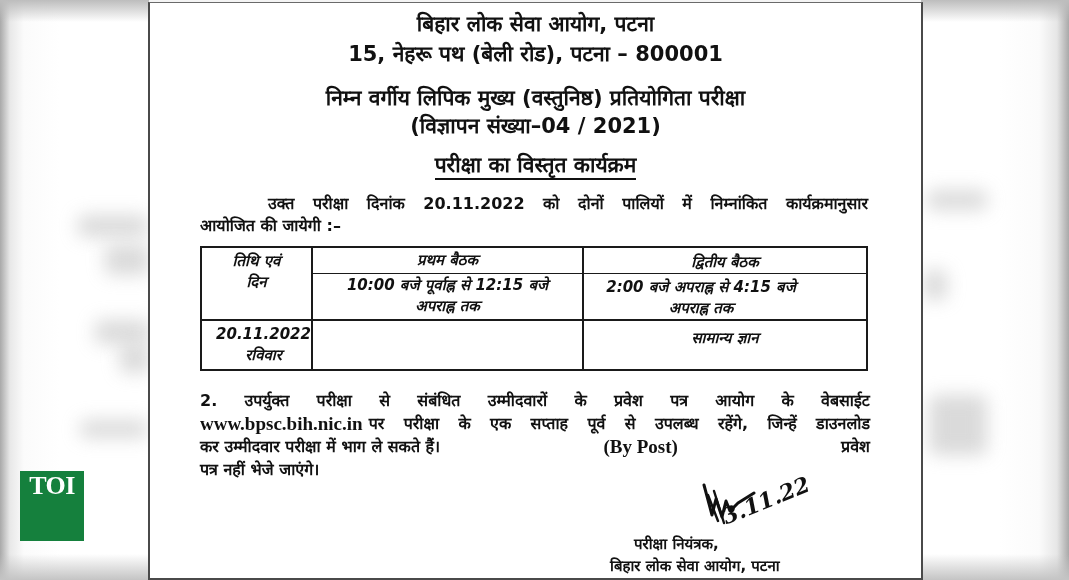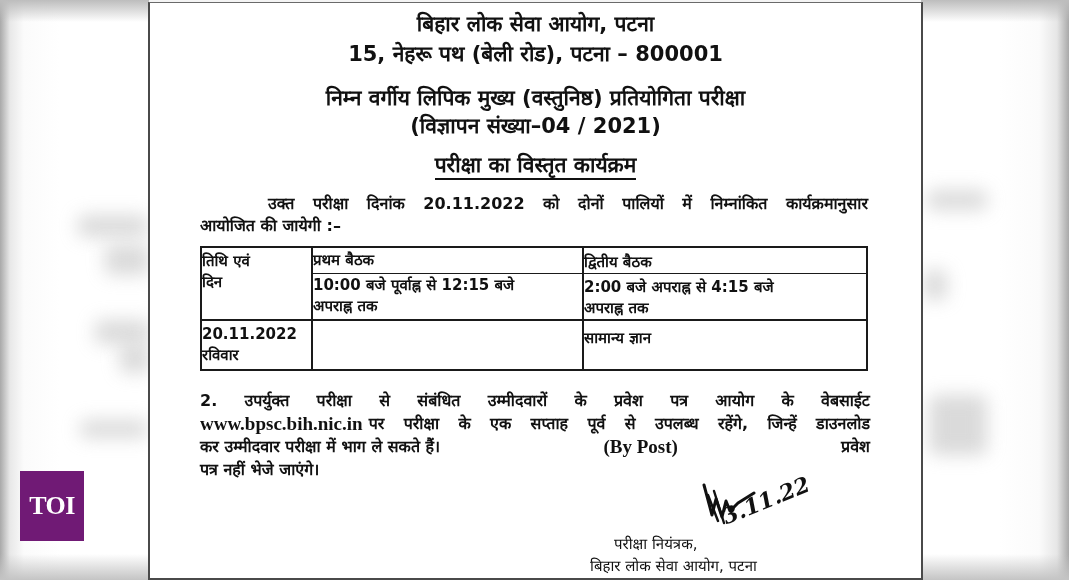--- a/index.html
+++ b/index.html
@@ -45,23 +45,23 @@
       opacity: 0.55;
       border-radius: 6px;
     }
     
     .toi-logo {
       position: absolute;
       left: 20px;
       top: 471px;
       width: 64px;
       height: 70px;
-      background: #701a75;
+      background: #15803d;
       display: flex;
-      align-items: center;
+      align-items: flex-start;
       justify-content: center;
     }
     .toi-logo span {
       color: #ffffff;
       font-family: "Liberation Serif", "DejaVu Serif", serif;
       font-weight: bold;
       font-size: 26px;
       letter-spacing: -0.5px;
     }
     
@@ -117,22 +117,23 @@
       width: 668px;
       height: 125px;
       border: 2px solid #1a1a1a;
       box-sizing: border-box;
       font-size: 15px;
       font-weight: bold;
     }
     .sched .cell {
       position: absolute;
       box-sizing: border-box;
-      text-align: left;
+      text-align: center;
       line-height: 21px;
+      font-style: italic;
     }
     .vline, .hline {
       position: absolute;
       background: #1a1a1a;
     }
     
     .para2 {
       position: absolute;
       left: 50px;
       width: 670px;
@@ -171,24 +172,24 @@
       top: 484px;
       font-family: "DejaVu Serif", serif;
       font-style: italic;
       font-size: 22px;
       font-weight: bold;
       transform: rotate(-22deg);
       color: #111;
     }
     .sign-block {
       position: absolute;
-      left: 440px;
+      left: 460px;
       top: 530px;
       font-size: 15px;
-      font-weight: normal;
+      font-weight: bold;
       line-height: 22px;
     }
     .sign-block .desig { padding-left: 24px; }
   </style>
 </head>
 <body>
 
 <div class="stage">
 
   <div class="side left">

